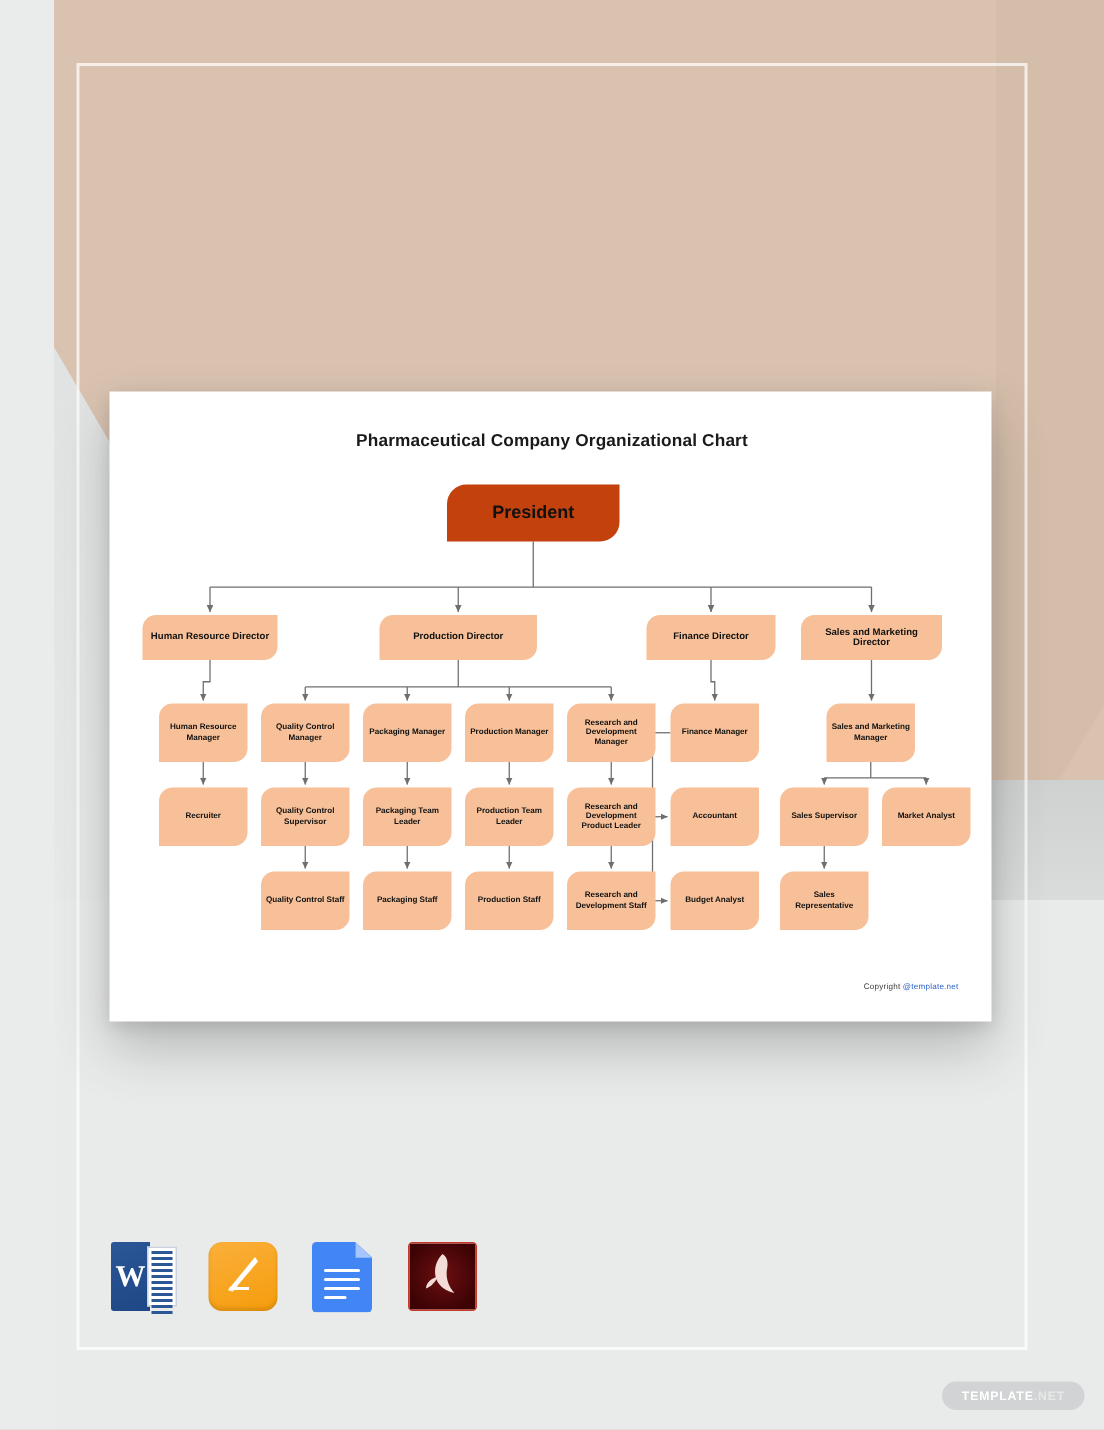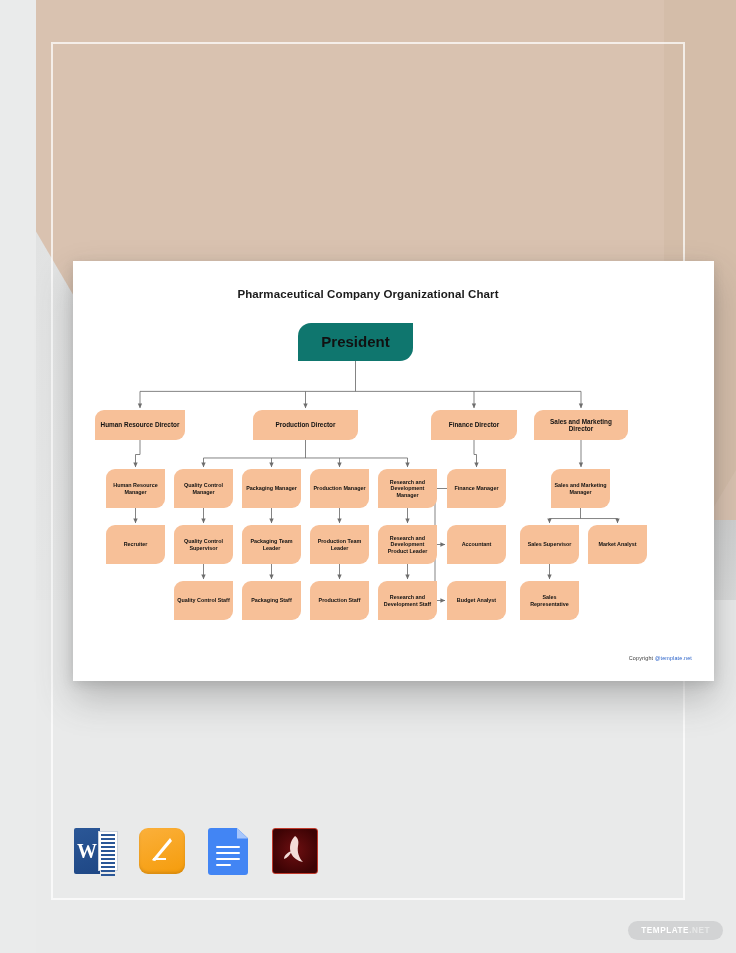--- a/index.html
+++ b/index.html
@@ -39,21 +39,21 @@
 
   
   #outer-frame{
     position:absolute;left:51px;top:42px;width:634px;height:858px;
     border:2px solid rgba(255,255,255,.72);
     box-sizing:border-box;pointer-events:none;
   }
 
   
   #doc-card{
-    position:absolute;left:73px;top:261px;width:641px;height:420px;
+    position:absolute;left:73px;top:261px;width:588px;height:420px;
     background:#ffffff;
     box-shadow:0 18px 34px rgba(70,70,70,.30), 0 3px 10px rgba(80,80,80,.18);
   }
 
   #chart-title{
     position:absolute;left:0;top:27px;width:590px;text-align:center;
     font-size:11.5px;font-weight:bold;color:#1a1a1a;letter-spacing:.1px;
   }
 
   #copyright{
@@ -68,21 +68,21 @@
 
   .node{
     position:absolute;box-sizing:border-box;
     background:#f7c098;
     border-radius:9px 0 9px 0;
     display:flex;align-items:center;justify-content:center;text-align:center;
     color:#111;line-height:1.12;padding:2px 3px;
     font-weight:bold;
   }
   .node.president{
-    background:#0f766e;font-size:15px;border-radius:13px 0 13px 0;
+    background:#c2410c;font-size:12px;border-radius:13px 0 13px 0;
   }
   .node.director{font-size:6.4px;}
   .node.lvl3{font-size:5.4px;}
 
   
   #icon-row{position:absolute;left:72px;top:826px;width:240px;height:52px;}
   .fileicon{position:absolute;top:0;width:48px;height:50px;}
 
   .word-wrap{left:0;}
   .word-left{position:absolute;left:2px;top:2px;width:26px;height:46px;

